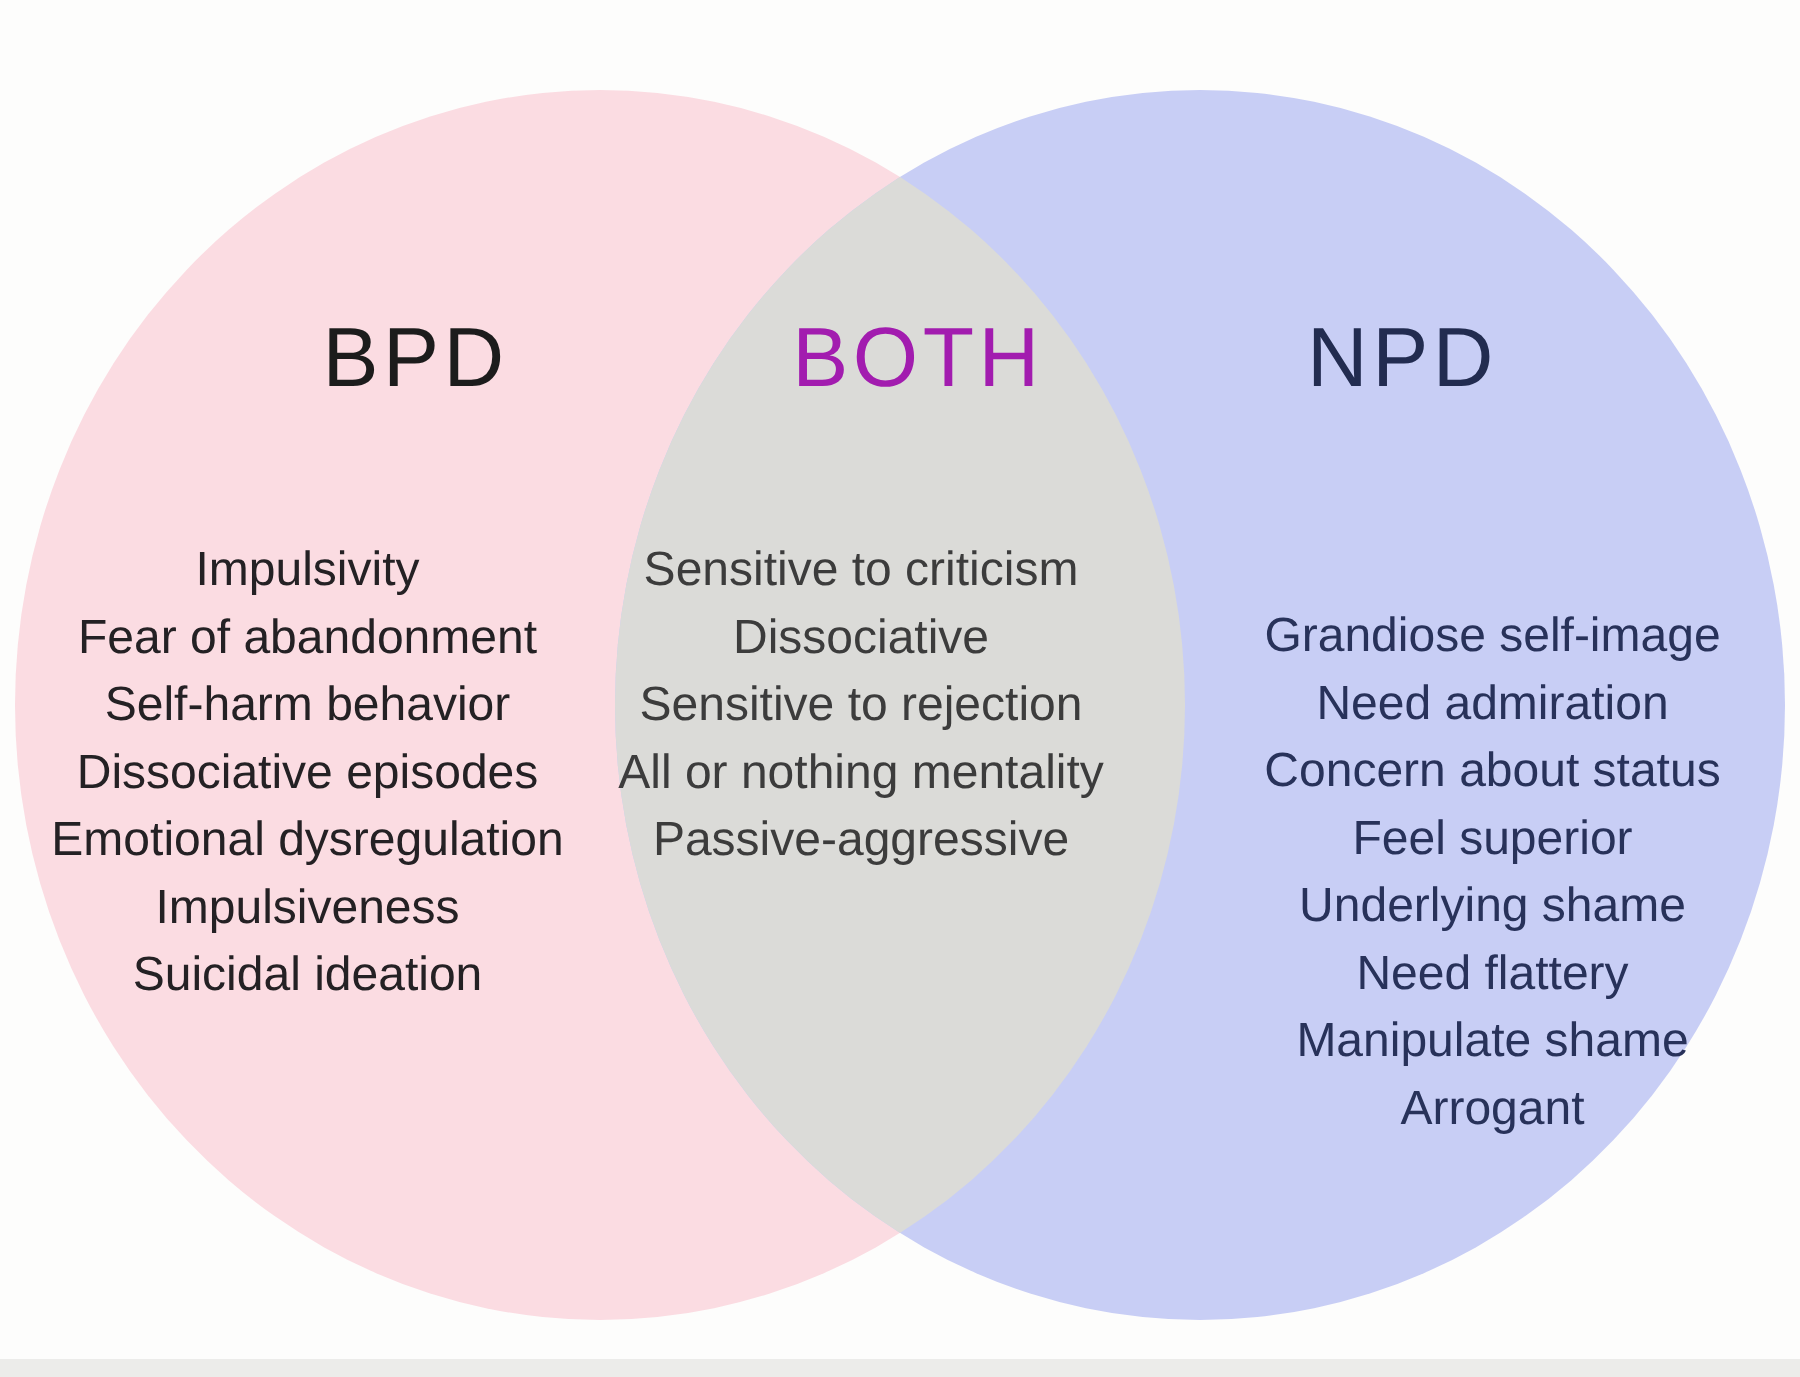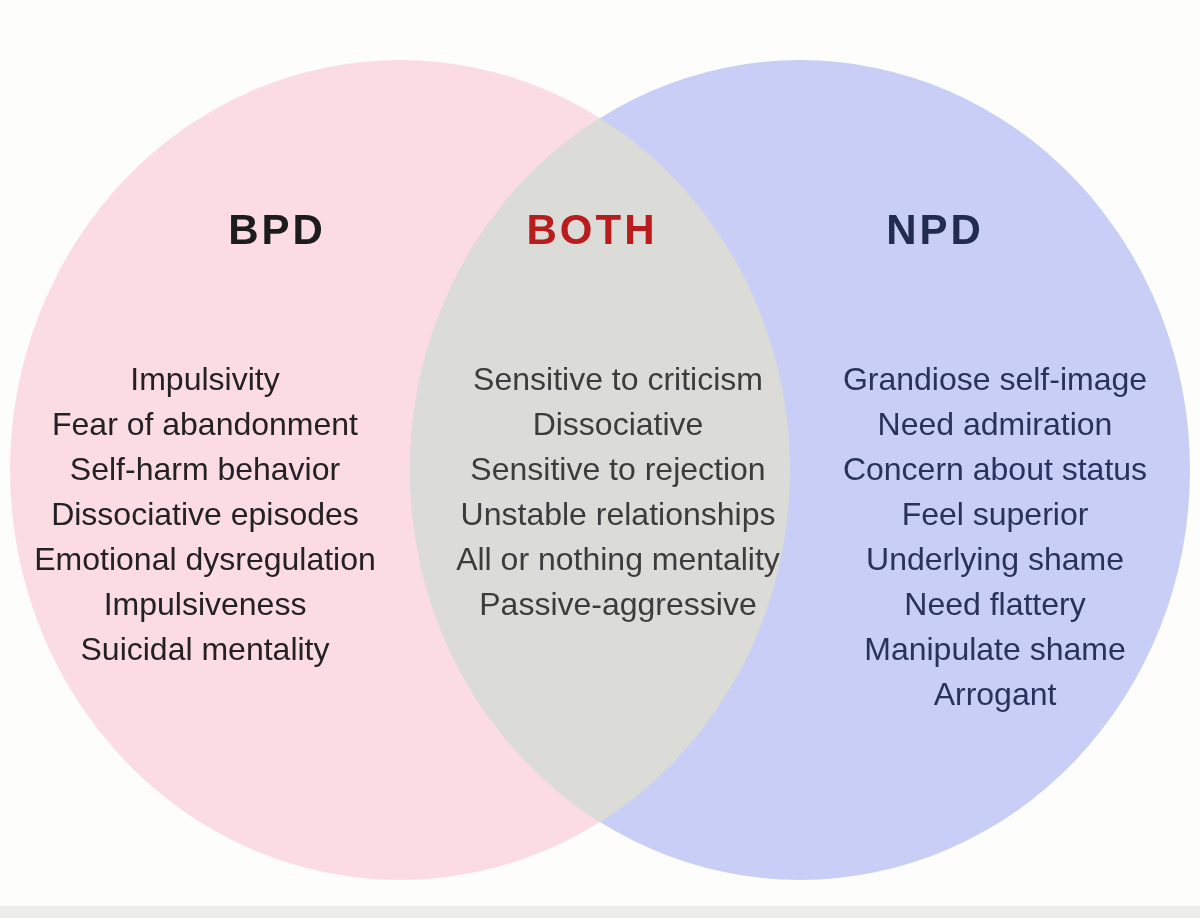--- a/index.html
+++ b/index.html
@@ -18,41 +18,41 @@
     position: absolute;
     left: 0;
     top: 0;
     width: 1200px;
     height: 918px;
   }
   .region-title {
     position: absolute;
     top: 207px;
     transform: translateX(-50%);
-    font-size: 42px;
-    font-weight: 700;
+    font-size: 56px;
+    font-weight: 400;
     letter-spacing: 3px;
     white-space: nowrap;
     line-height: 1.1;
   }
   .title-bpd  { left: 277px; color: #1c1c1c; }
-  .title-both { left: 592px; color: #b91c1c; }
+  .title-both { left: 612px; color: #a21caf; }
   .title-npd  { left: 935px; color: #222c50; }
   .item-list {
     position: absolute;
     top: 357px;
     transform: translateX(-50%);
     text-align: center;
     font-size: 32px;
     line-height: 45px;
     white-space: nowrap;
   }
   .list-bpd  { left: 205px; color: #242124; }
-  .list-both { left: 618px; color: #3c3c3c; }
-  .list-npd  { left: 995px; color: #28325a; }
+  .list-both { left: 574px; color: #3c3c3c; }
+  .list-npd  { left: 995px; color: #28325a; margin-top: 44px; }
   .footer-band {
     position: absolute;
     left: 0;
     bottom: 0;
     width: 100%;
     height: 12px;
   }
 </style>
 </head>
 <body>
@@ -74,28 +74,27 @@
   <div class="region-title title-both">BOTH</div>
   <div class="region-title title-npd">NPD</div>
 
   <div class="item-list list-bpd">
     <div>Impulsivity</div>
     <div>Fear of abandonment</div>
     <div>Self-harm behavior</div>
     <div>Dissociative episodes</div>
     <div>Emotional dysregulation</div>
     <div>Impulsiveness</div>
-    <div>Suicidal mentality</div>
+    <div>Suicidal ideation</div>
   </div>
 
   <div class="item-list list-both">
     <div>Sensitive to criticism</div>
     <div>Dissociative</div>
     <div>Sensitive to rejection</div>
-    <div>Unstable relationships</div>
     <div>All or nothing mentality</div>
     <div>Passive-aggressive</div>
   </div>
 
   <div class="item-list list-npd">
     <div>Grandiose self-image</div>
     <div>Need admiration</div>
     <div>Concern about status</div>
     <div>Feel superior</div>
     <div>Underlying shame</div>

